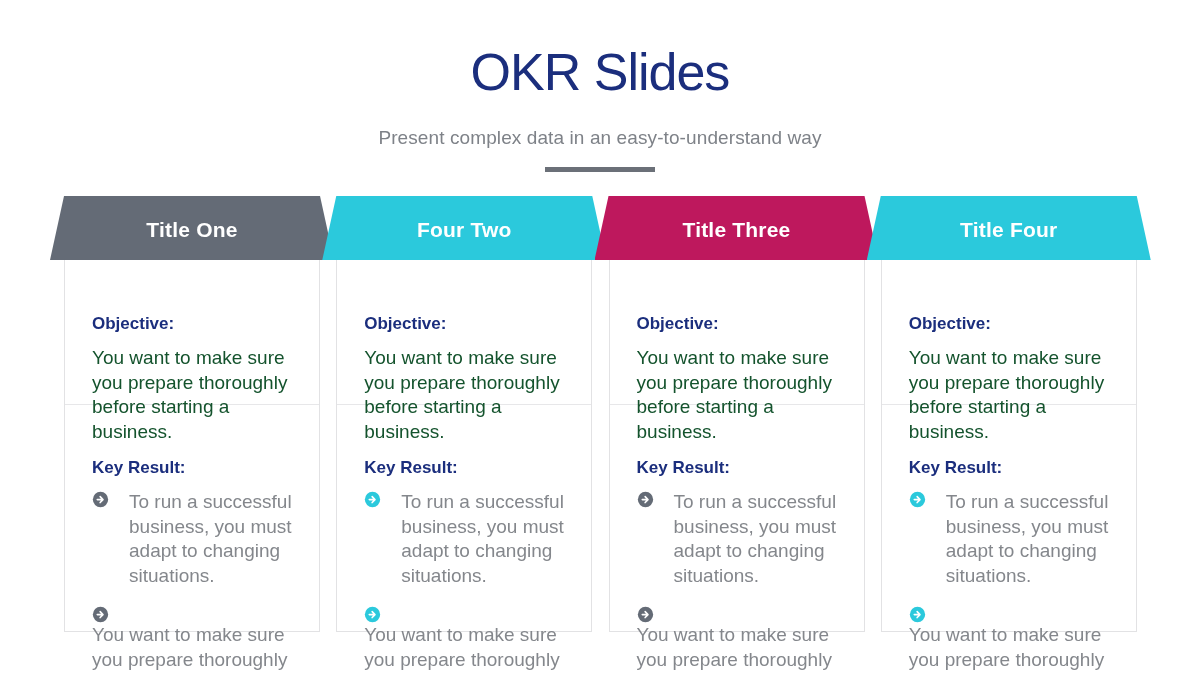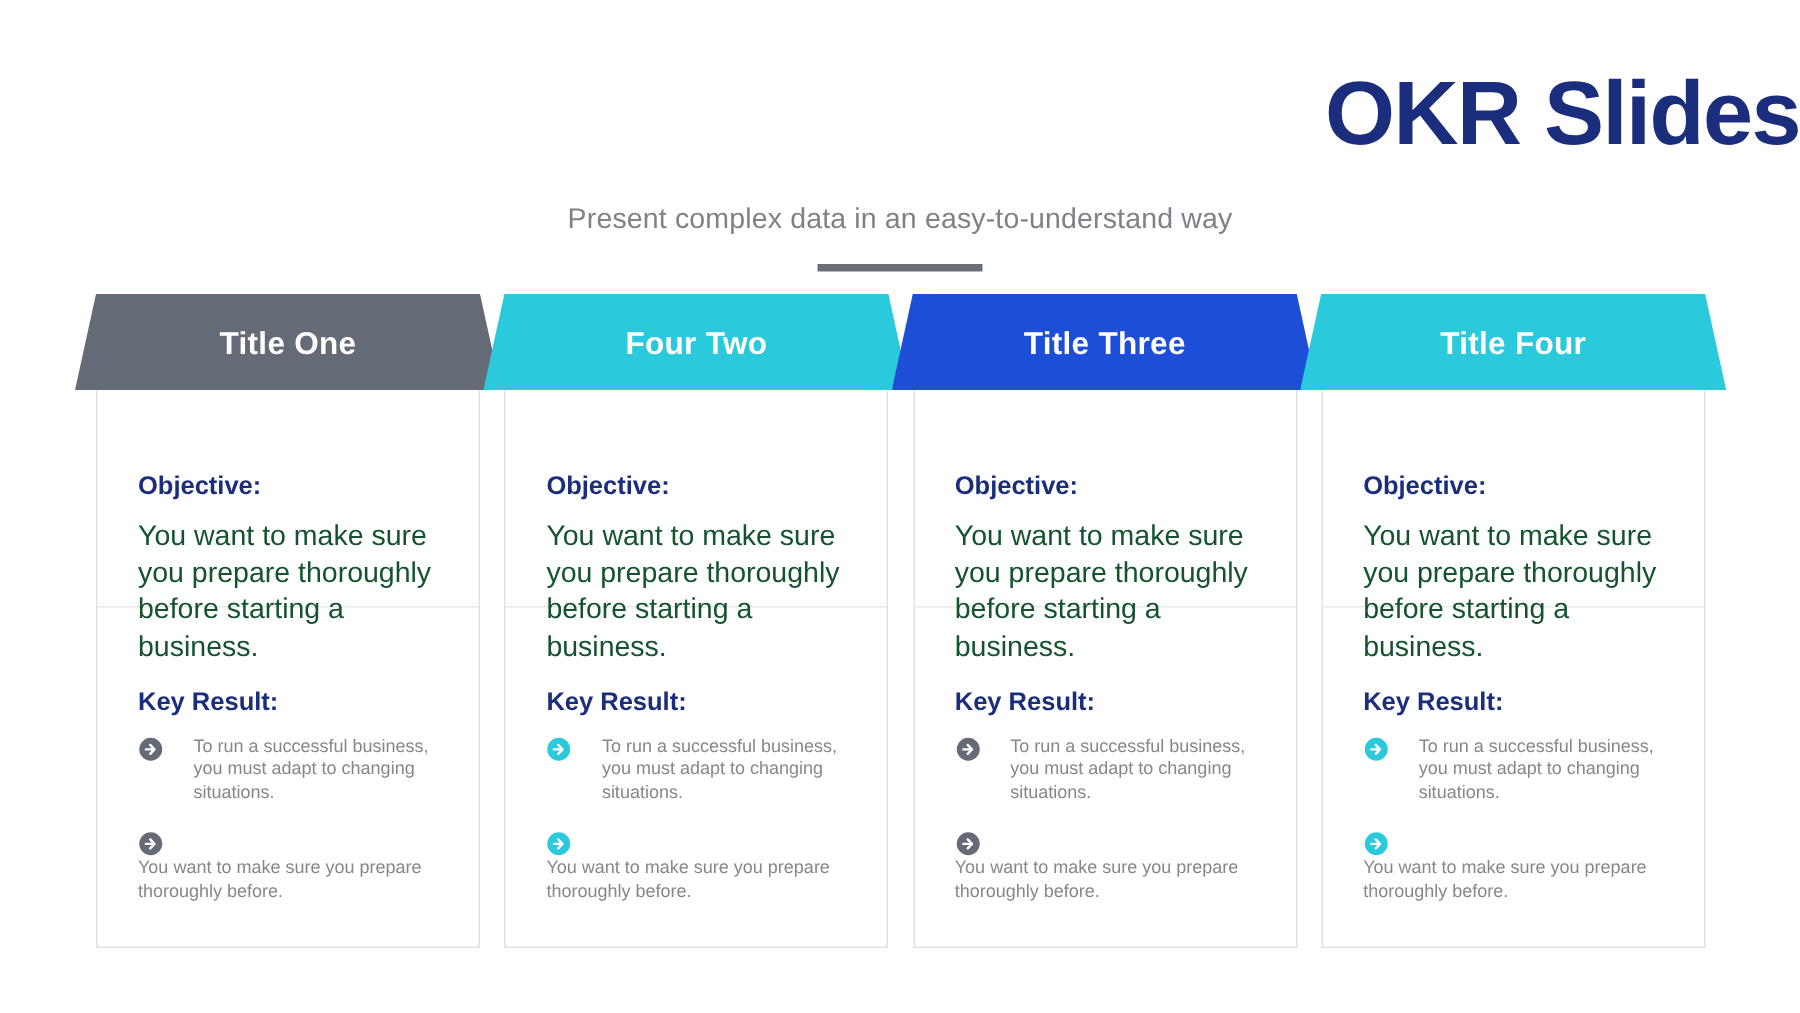--- a/index.html
+++ b/index.html
@@ -9,26 +9,25 @@
     font-family:"Liberation Sans", sans-serif;
     overflow:hidden;
   }
 
   .slide { position:relative; width:1200px; height:675px; background:#fff; }
 
   
   .head { position:absolute; left:0; top:0; width:1200px; text-align:center; }
   .deck-title {
     margin-top:44px;
-    font-size:60px;
-    font-weight:bold;
+    font-size:52px;
+    font-weight:normal;
     color:#1b2e7d;
     letter-spacing:-1px;
     line-height:1.08;
-    text-align:right;
   }
   .deck-subtitle {
     margin-top:27px;
     font-size:19px;
     color:#7e8288;
     font-weight:normal;
     letter-spacing:.1px;
   }
   .rule {
     width:110px; height:5px;
@@ -97,21 +96,21 @@
   }
   .bullet:last-child { margin-bottom:0;flex-direction:column; }
   .bullet-icon {
     flex:0 0 auto;
     width:17px; height:17px;
     margin-top:1px;
     margin-right:20px;
   }
   .bullet-icon svg { display:block; width:17px; height:17px; }
   .bullet-text {
-    font-size:12px;
+    font-size:19px;
     color:#84878c;
     line-height:1.29;
   }
 </style>
 </head>
 <body>
 
 <div class="slide">
 
   <div class="head">
@@ -185,21 +184,21 @@
             <path d="M6.2 10.1h6.1M9.6 6.6l3.3 3.5-3.3 3.5" fill="none" stroke="#ffffff" stroke-width="1.9" stroke-linecap="round" stroke-linejoin="round"></path>
           </svg>
         </span>
         <span class="bullet-text">You want to make sure you prepare thoroughly before.</span>
       </li>
         </ul>
       </div>
     </div>
       </div>
       <div class="col">
-    <div class="col-head" style="background:#1d4ed8">
+    <div class="col-head" style="background:#be185d">
       <div class="col-head-label">Title Three</div>
     </div>
     <div class="col-body">
       <div class="sec sec-objective">
         <div class="sec-title">Objective:</div>
         <div class="sec-text">You want to make sure you prepare thoroughly before starting a business.</div>
       </div>
       <div class="sec sec-keyresult">
         <div class="sec-title">Key Result:</div>
         <ul class="bullets">

